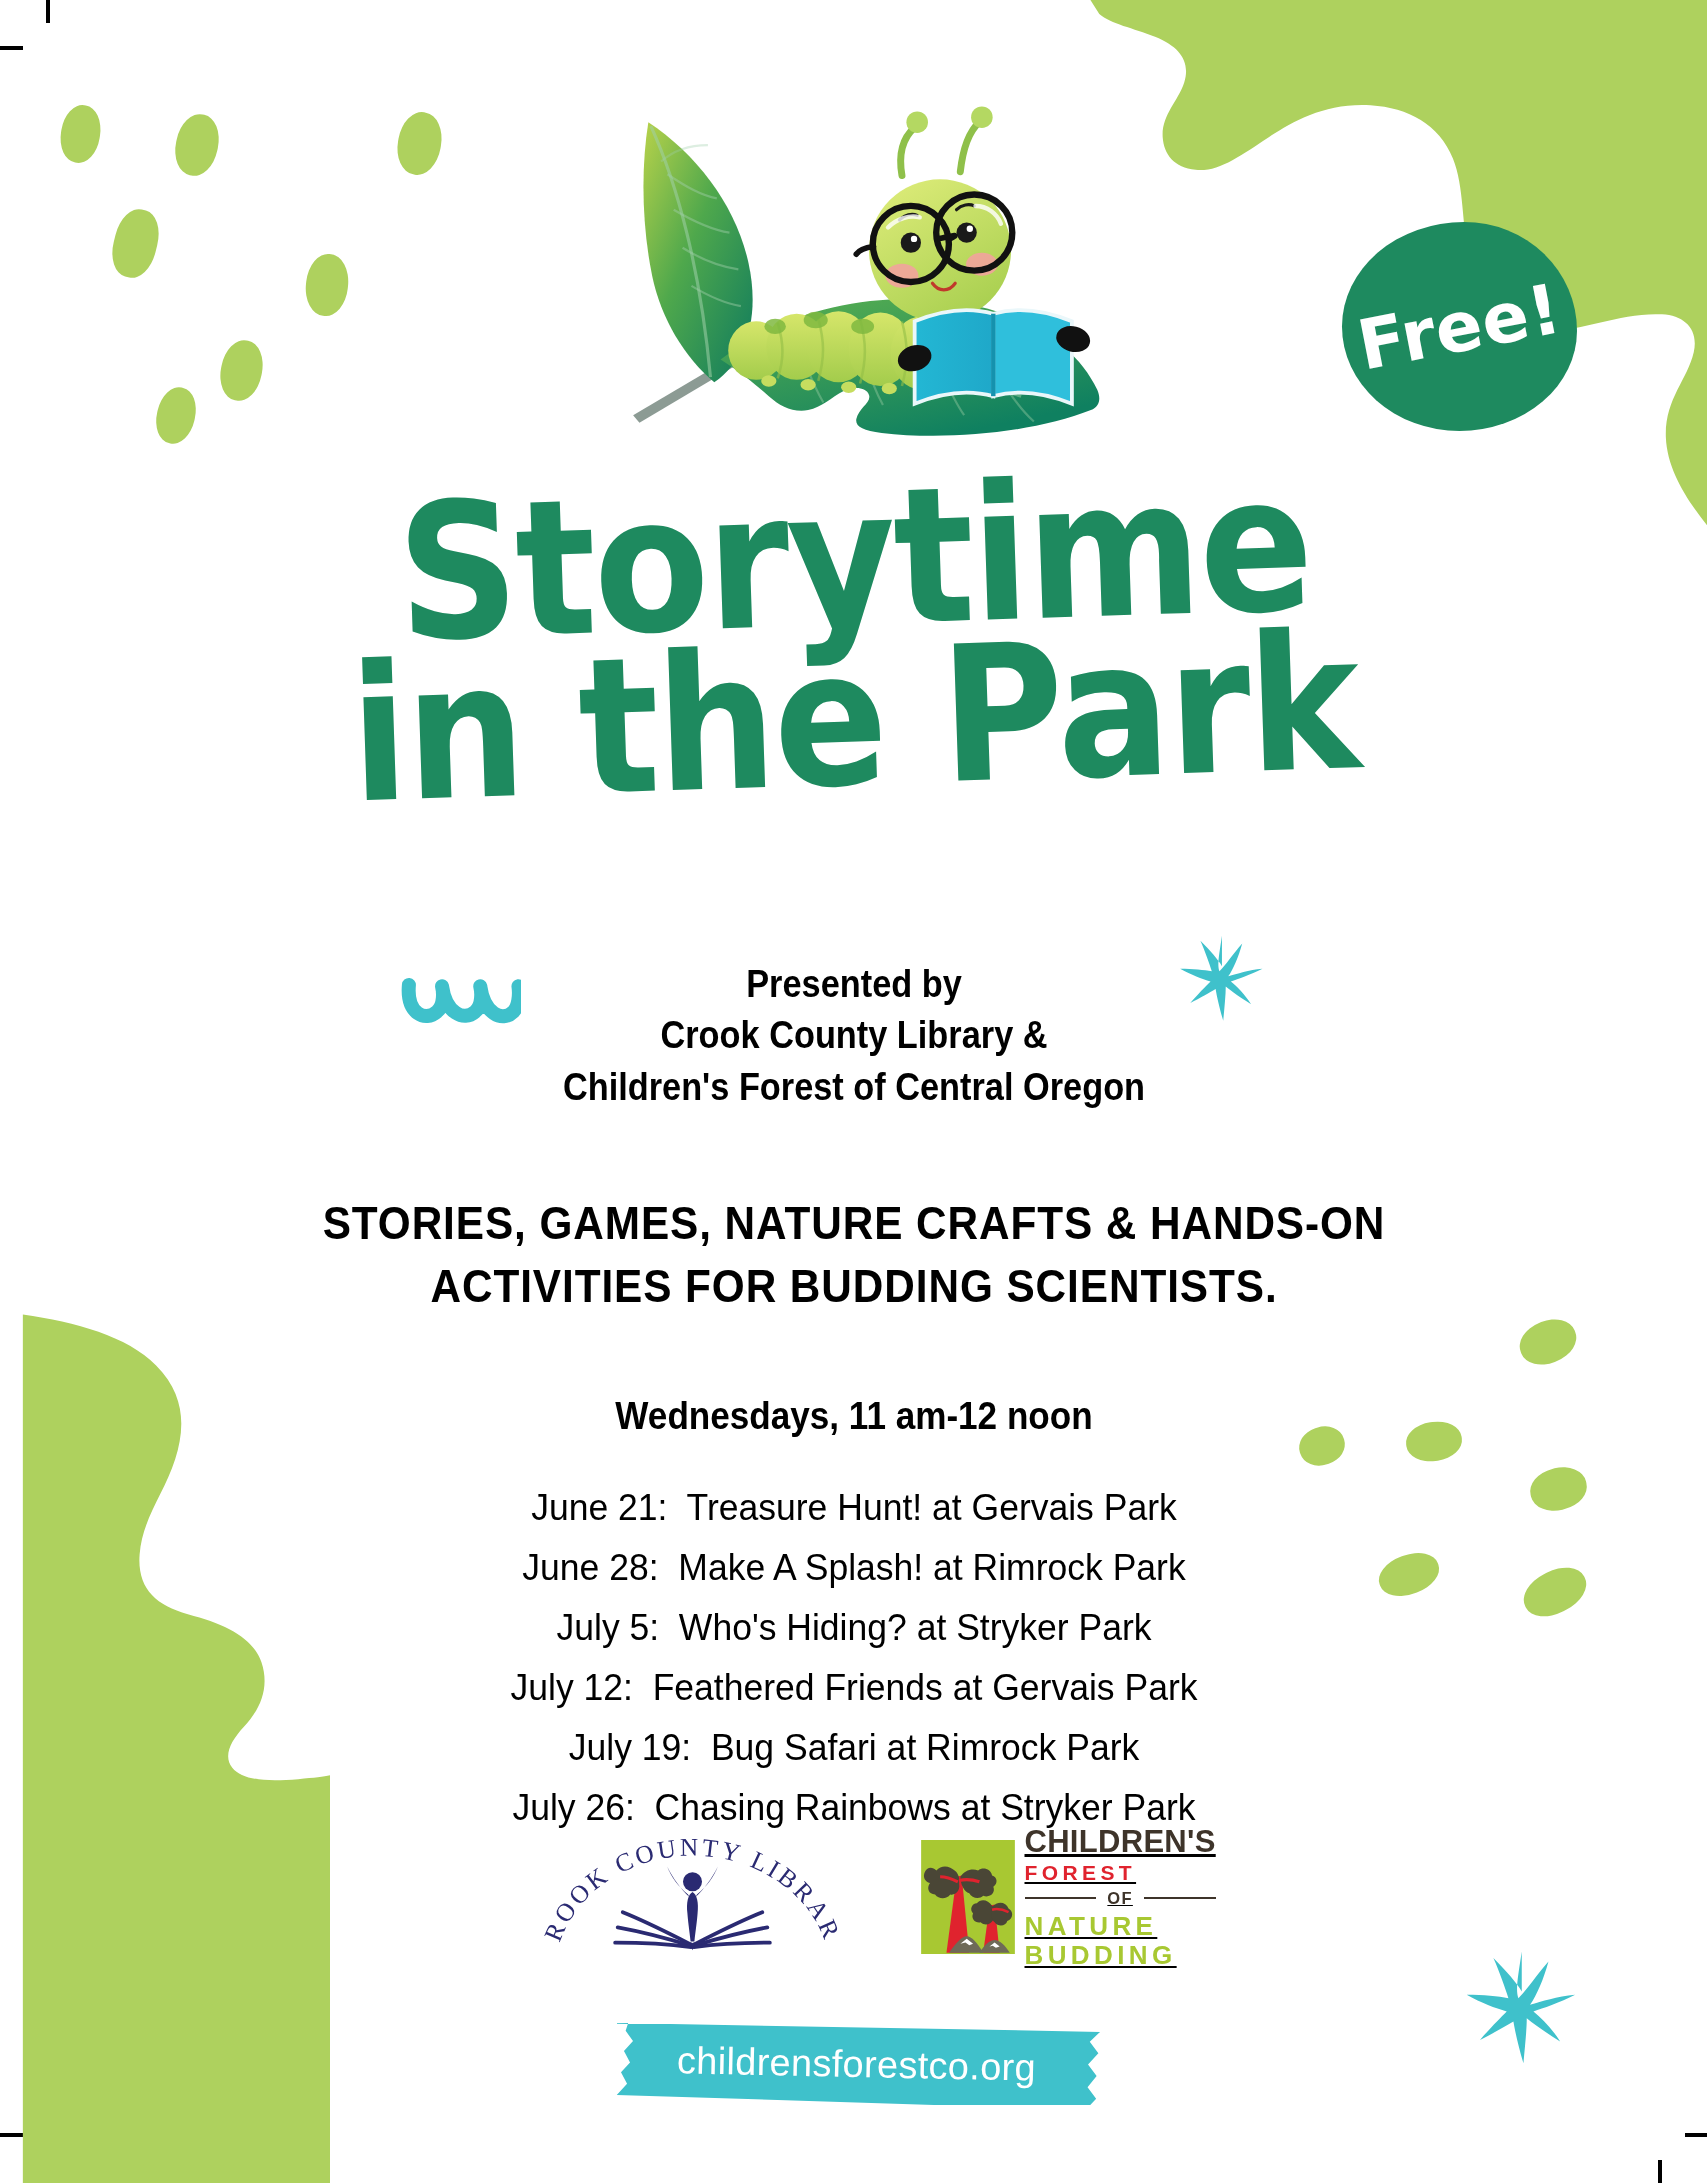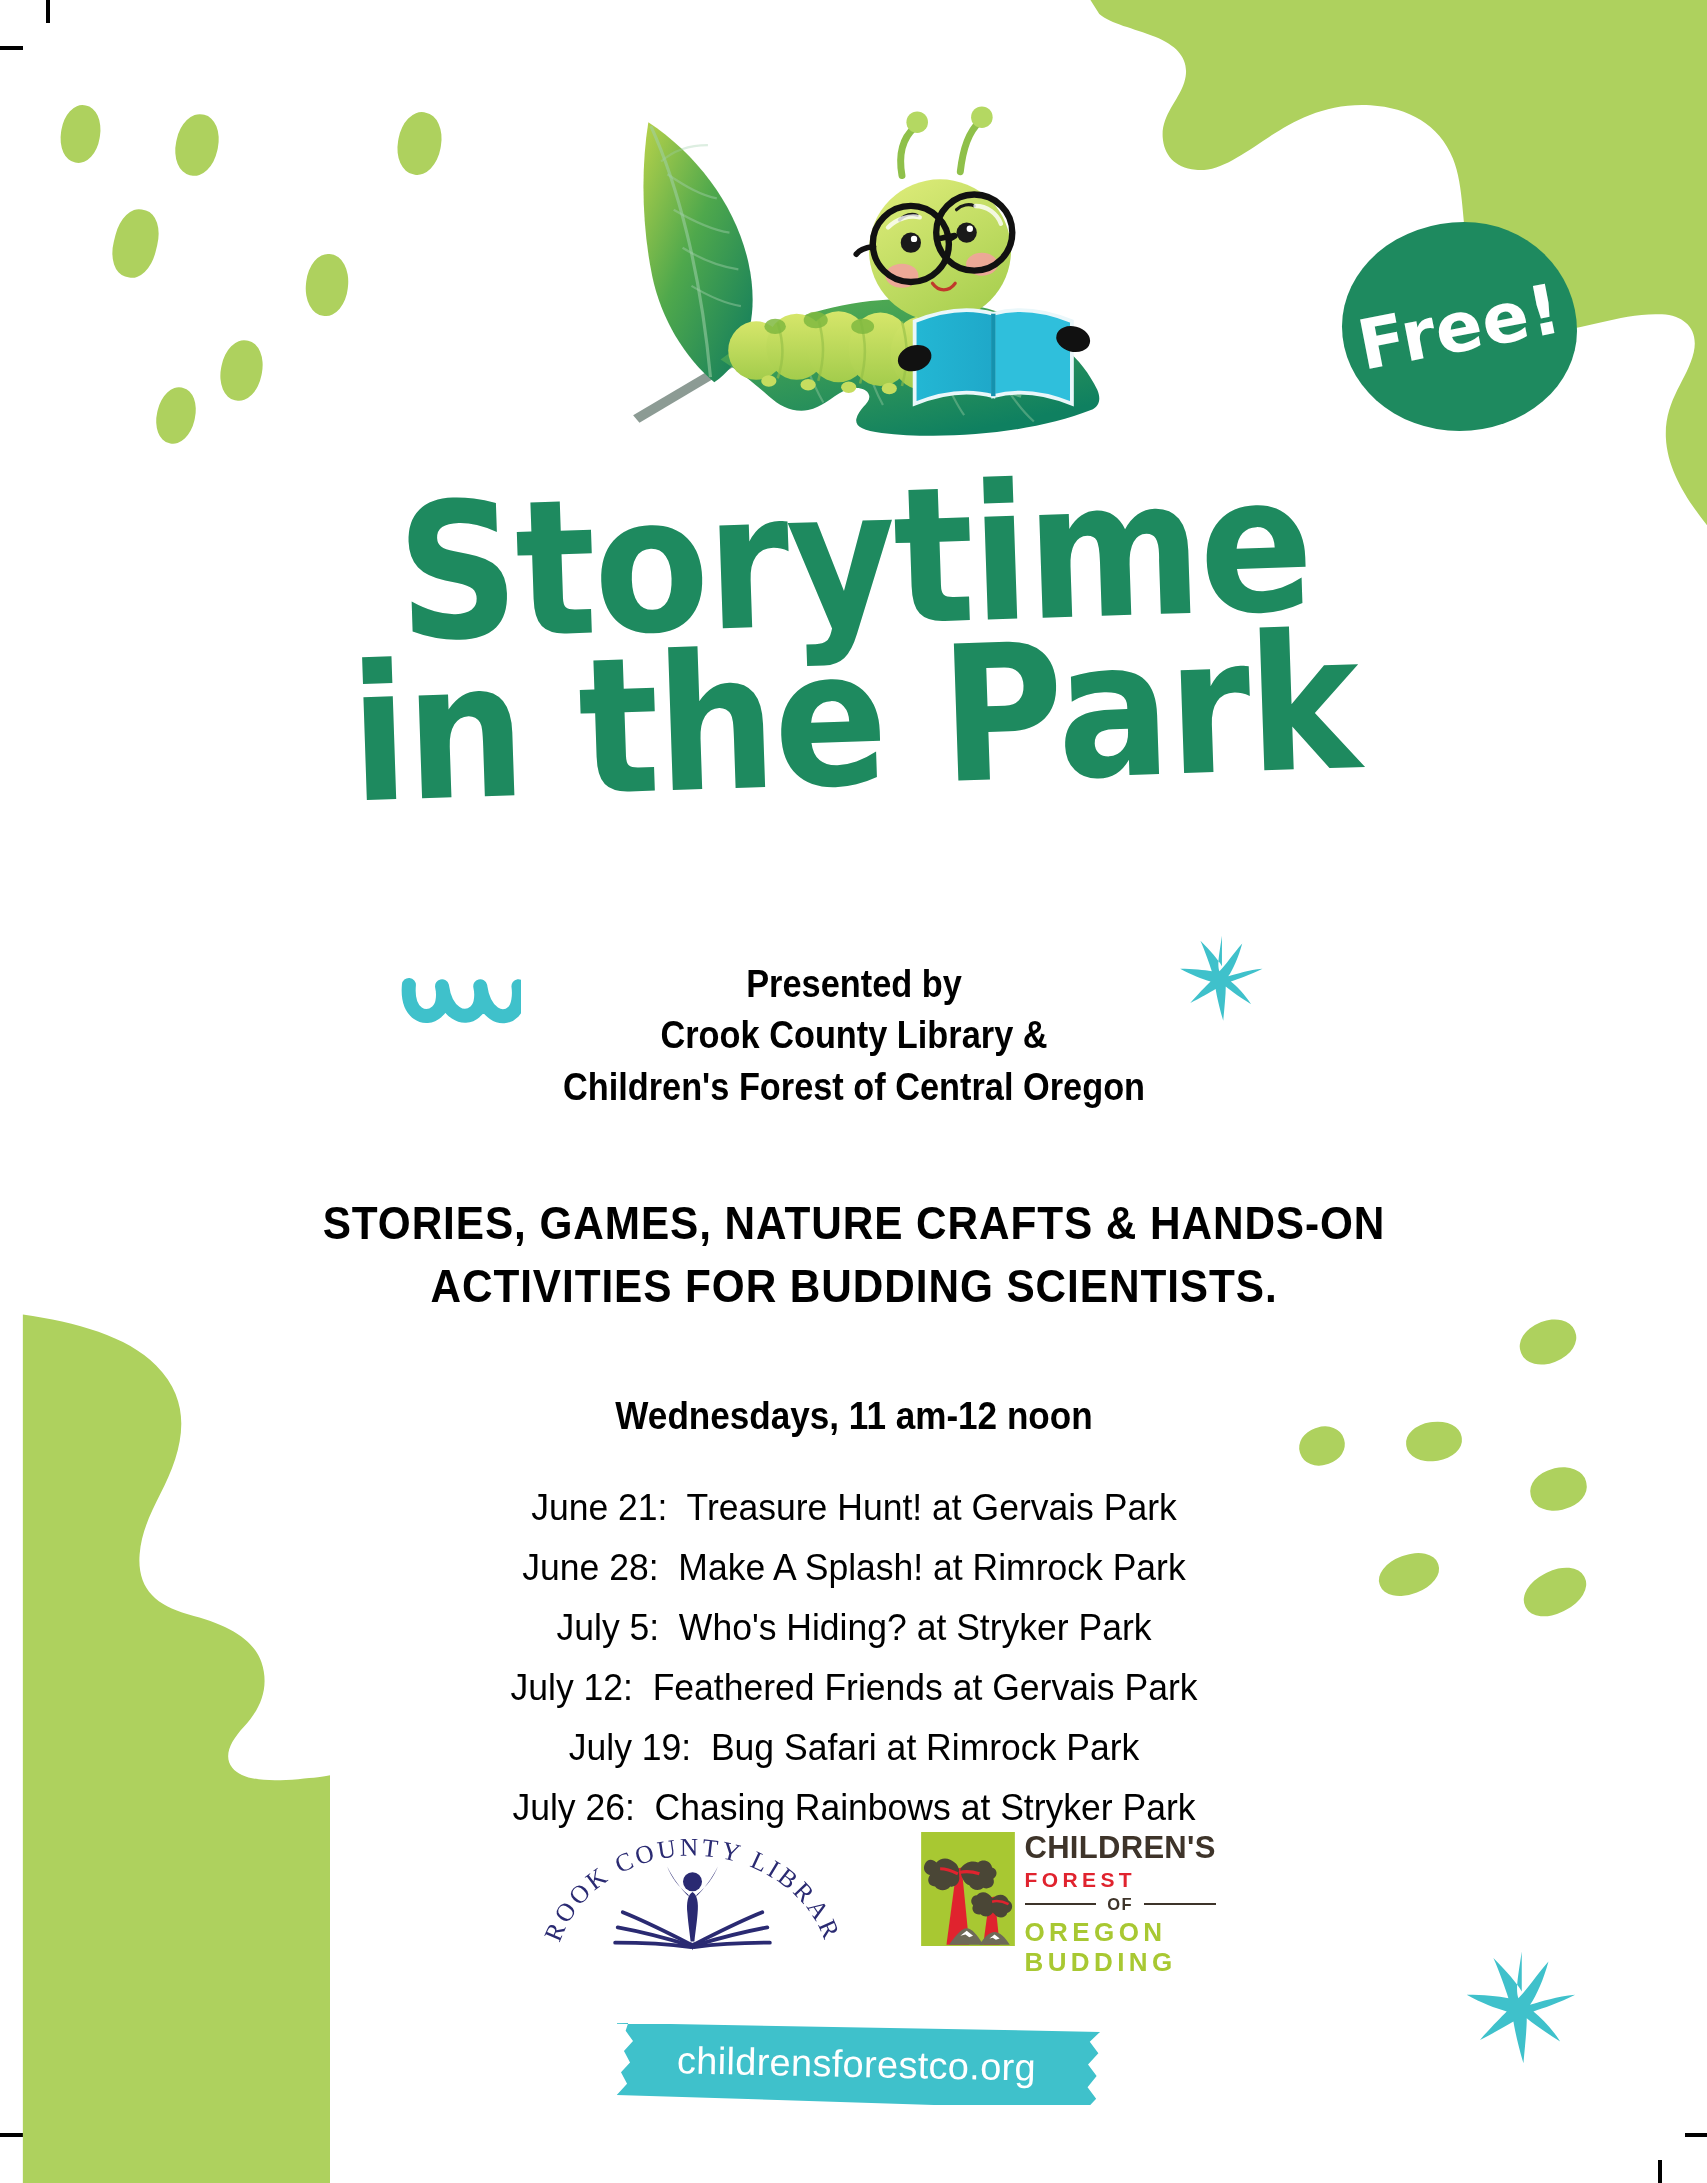--- a/index.html
+++ b/index.html
@@ -155,21 +155,21 @@
     position: absolute;
     left: 0;
     top: 1827px;
     width: 100%;
     display: flex;
     align-items: center;
     justify-content: center;
     gap: 70px;
   }
   #ccl-logo { width: 317px; height: 140px; }
-  #cf-logo  { width: 254px; height: 130px; display: flex; align-items: flex-start; gap: 10px; }
+  #cf-logo  { width: 254px; height: 130px; display: flex; align-items: center; gap: 10px; text-decoration: underline; }
   #cf-art { width: 94px; height: 114px; flex: 0 0 auto; }
   #cf-words { font-family: "Liberation Sans", sans-serif; line-height: 1; }
   #cf-words .w1 { font-size: 31px; font-weight: 700; color: #3E342A; letter-spacing: 0.3px; }
   #cf-words .w2 { font-size: 21px; font-weight: 700; color: #E0232E; letter-spacing: 4.4px; margin-top: 5.7px;}
   #cf-words .w3 { font-size: 16.5px; font-weight: 700; color: #3E342A; letter-spacing: 1.3px; margin: 6.3px 0; display:flex; align-items:center; gap:11px;}
   #cf-words .w3 .rule { flex:1; height: 1.9px; background: #3E342A; }
   #cf-words .w4 { font-size: 26px; font-weight: 700; color: #A8C832; letter-spacing: 4.4px; }
   #cf-words .w5 { font-size: 26px; font-weight: 700; color: #A8C832; letter-spacing: 4.4px; margin-top: 3.8px;}
 
   
@@ -421,21 +421,21 @@
         <path d="M108 168 L116 162 L124 168 L118 170 L113 167 Z" fill="#ffffff"></path>
       </svg>
       <div id="cf-words">
         <div class="w1">CHILDREN'S</div>
         <div class="w2">FOREST</div>
         <div class="w3">
           <span class="rule"></span>
           <span>OF</span>
           <span class="rule"></span>
         </div>
-        <div class="w4">OREGON</div>
+        <div class="w4">NATURE</div>
         <div class="w5">BUDDING</div>
       </div>
     </div>
   </div>
 
   <div id="url-banner">
     <svg viewBox="0 0 790 130" width="501" height="82" xmlns="http://www.w3.org/2000/svg">
       <path d="M14 8 L34 0 L28 20 L40 36 L26 52 L36 70 L22 86 L32 104 L16 122 L760 130 L776 112 L762 94 L776 76 L762 58 L778 40 L764 22 L780 6 Z" fill="#3FC1CB" transform="rotate(1.2 395 65)"></path>
     </svg>
     <div id="url-text">childrensforestco.org</div>

